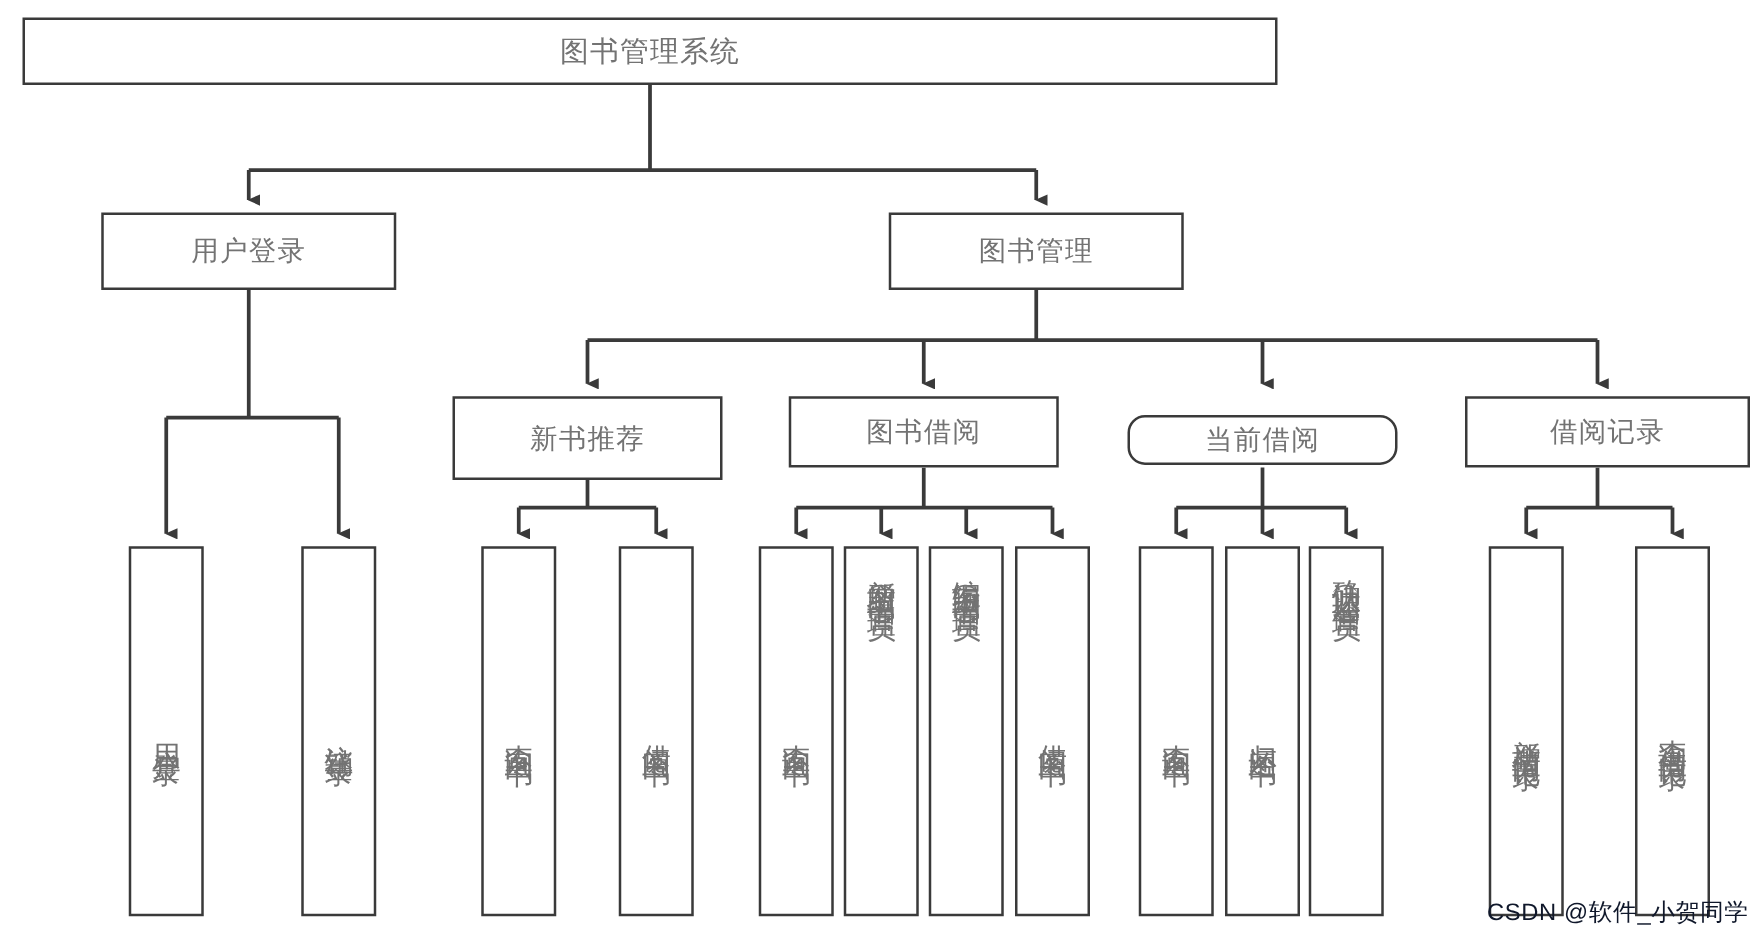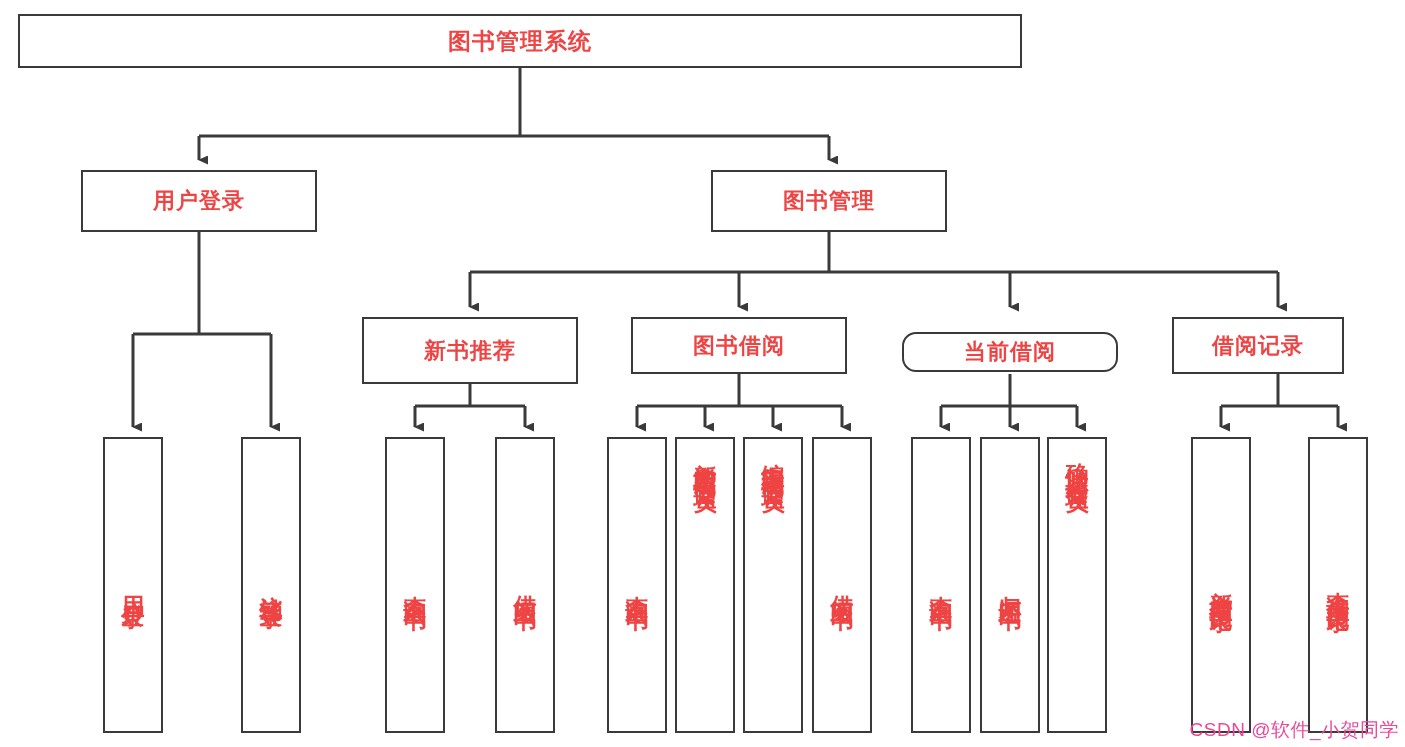--- a/index.html
+++ b/index.html
@@ -25,23 +25,22 @@
     height: 747px;
   }
   .node {
     position: absolute;
     box-sizing: border-box;
     border: 2.5px solid #3a3a3a;
     background: #ffffff;
     display: flex;
     align-items: center;
     justify-content: center;
-    color: #ef4444;
+    color: #737373;
     z-index: 2;
-    font-weight: bold;
   }
   .node-label {
     font-size: 22px;
     line-height: 1.15;
     letter-spacing: 1px;
     white-space: nowrap;
   }
   .node.root .node-label { font-size: 23px; }
   .node.vert {
     align-items: flex-start;
@@ -59,21 +58,21 @@
   }
   .node.vert.centered {
     align-items: center;
     padding-top: 0;
   }
   #watermark {
     position: absolute;
     right: 6px;
     bottom: 4px;
     font-size: 19px;
-    color: #ec4899;
+    color: #0f172a;
     white-space: nowrap;
     z-index: 3;
     letter-spacing: 0.5px;
   }
 </style>
 </head>
 <body>
 
 <div id="canvas">
 
@@ -147,21 +146,21 @@
   </div>
 
   <div class="node" style="left:631px; top:317px; width:216px; height:57px;">
     <span class="node-label">图书借阅</span>
   </div>
 
   <div class="node" style="left:902px; top:332px; width:216px; height:40px;border-radius:14px;">
     <span class="node-label">当前借阅</span>
   </div>
 
-  <div class="node" style="left:1172px; top:317px; width:172px; height:57px;">
+  <div class="node" style="left:1172px; top:317px; width:228px; height:57px;">
     <span class="node-label">借阅记录</span>
   </div>
 
   <div class="node vert centered" style="left:103px; top:437px; width:60px; height:296px;">
     <span class="node-label">用户登录</span>
   </div>
 
   <div class="node vert centered" style="left:241px; top:437px; width:60px; height:296px;">
     <span class="node-label">注销登录</span>
   </div>

